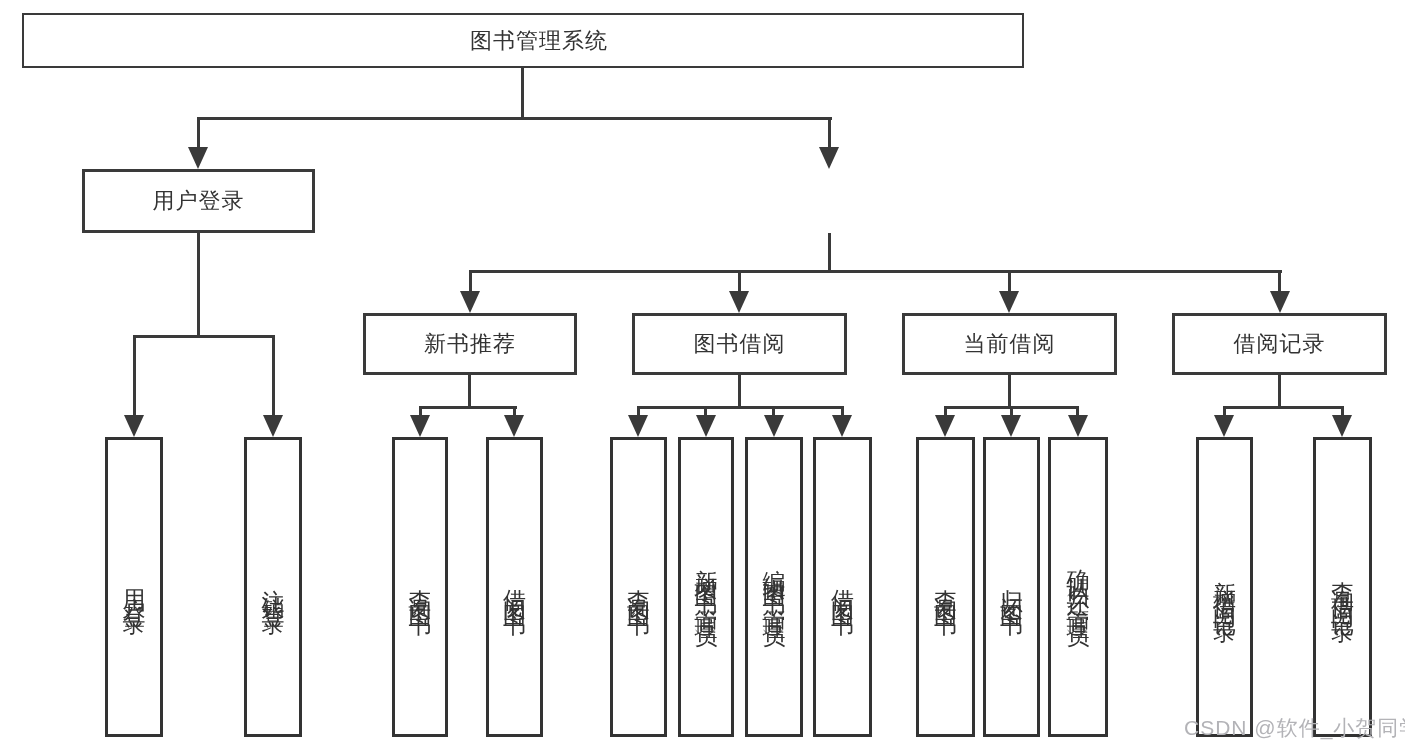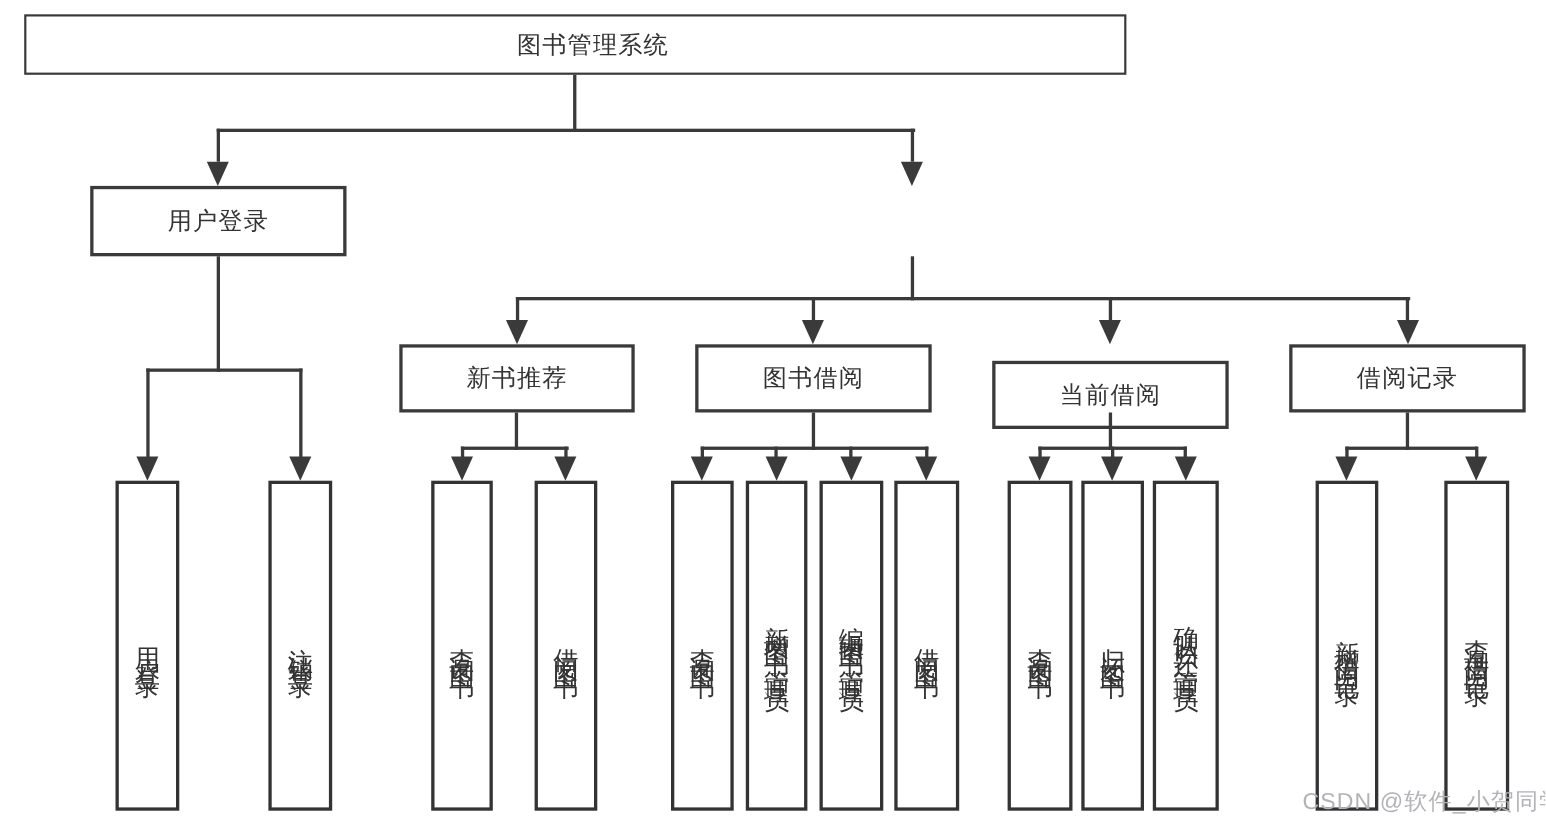--- a/index.html
+++ b/index.html
@@ -110,21 +110,21 @@
   <div class="ar" style="left:999px; top:291px;"></div>
   <div class="vl" style="left:1278px; top:270px; height:22px;"></div>
   <div class="ar" style="left:1270px; top:291px;"></div>
 
   <div class="box" style="left:363px; top:313px; width:214px; height:62px;">
     <span>新书推荐</span>
   </div>
   <div class="box" style="left:632px; top:313px; width:215px; height:62px;">
     <span>图书借阅</span>
   </div>
-  <div class="box" style="left:902px; top:313px; width:215px; height:62px;margin-top:15px;">
+  <div class="box" style="left:902px; top:313px; width:215px; height:62px;">
     <span>当前借阅</span>
   </div>
   <div class="box" style="left:1172px; top:313px; width:215px; height:62px;">
     <span>借阅记录</span>
   </div>
 
   <div class="vl" style="left:468px; top:375px; height:34px;"></div>
   <div class="hl" style="left:419px; top:406px; width:98px;"></div>
   <div class="vl" style="left:419px; top:406px; height:11px;"></div>
   <div class="ar" style="left:410px; top:415px;"></div>

